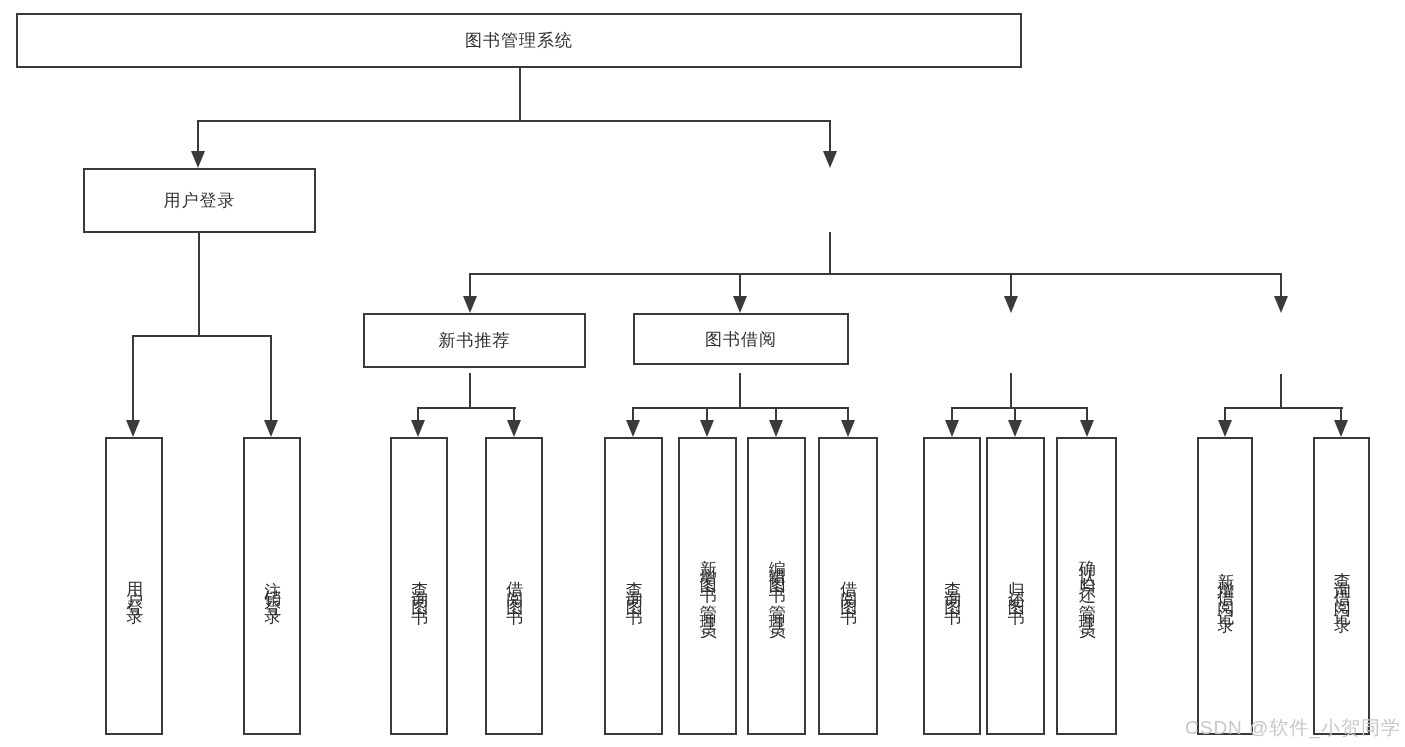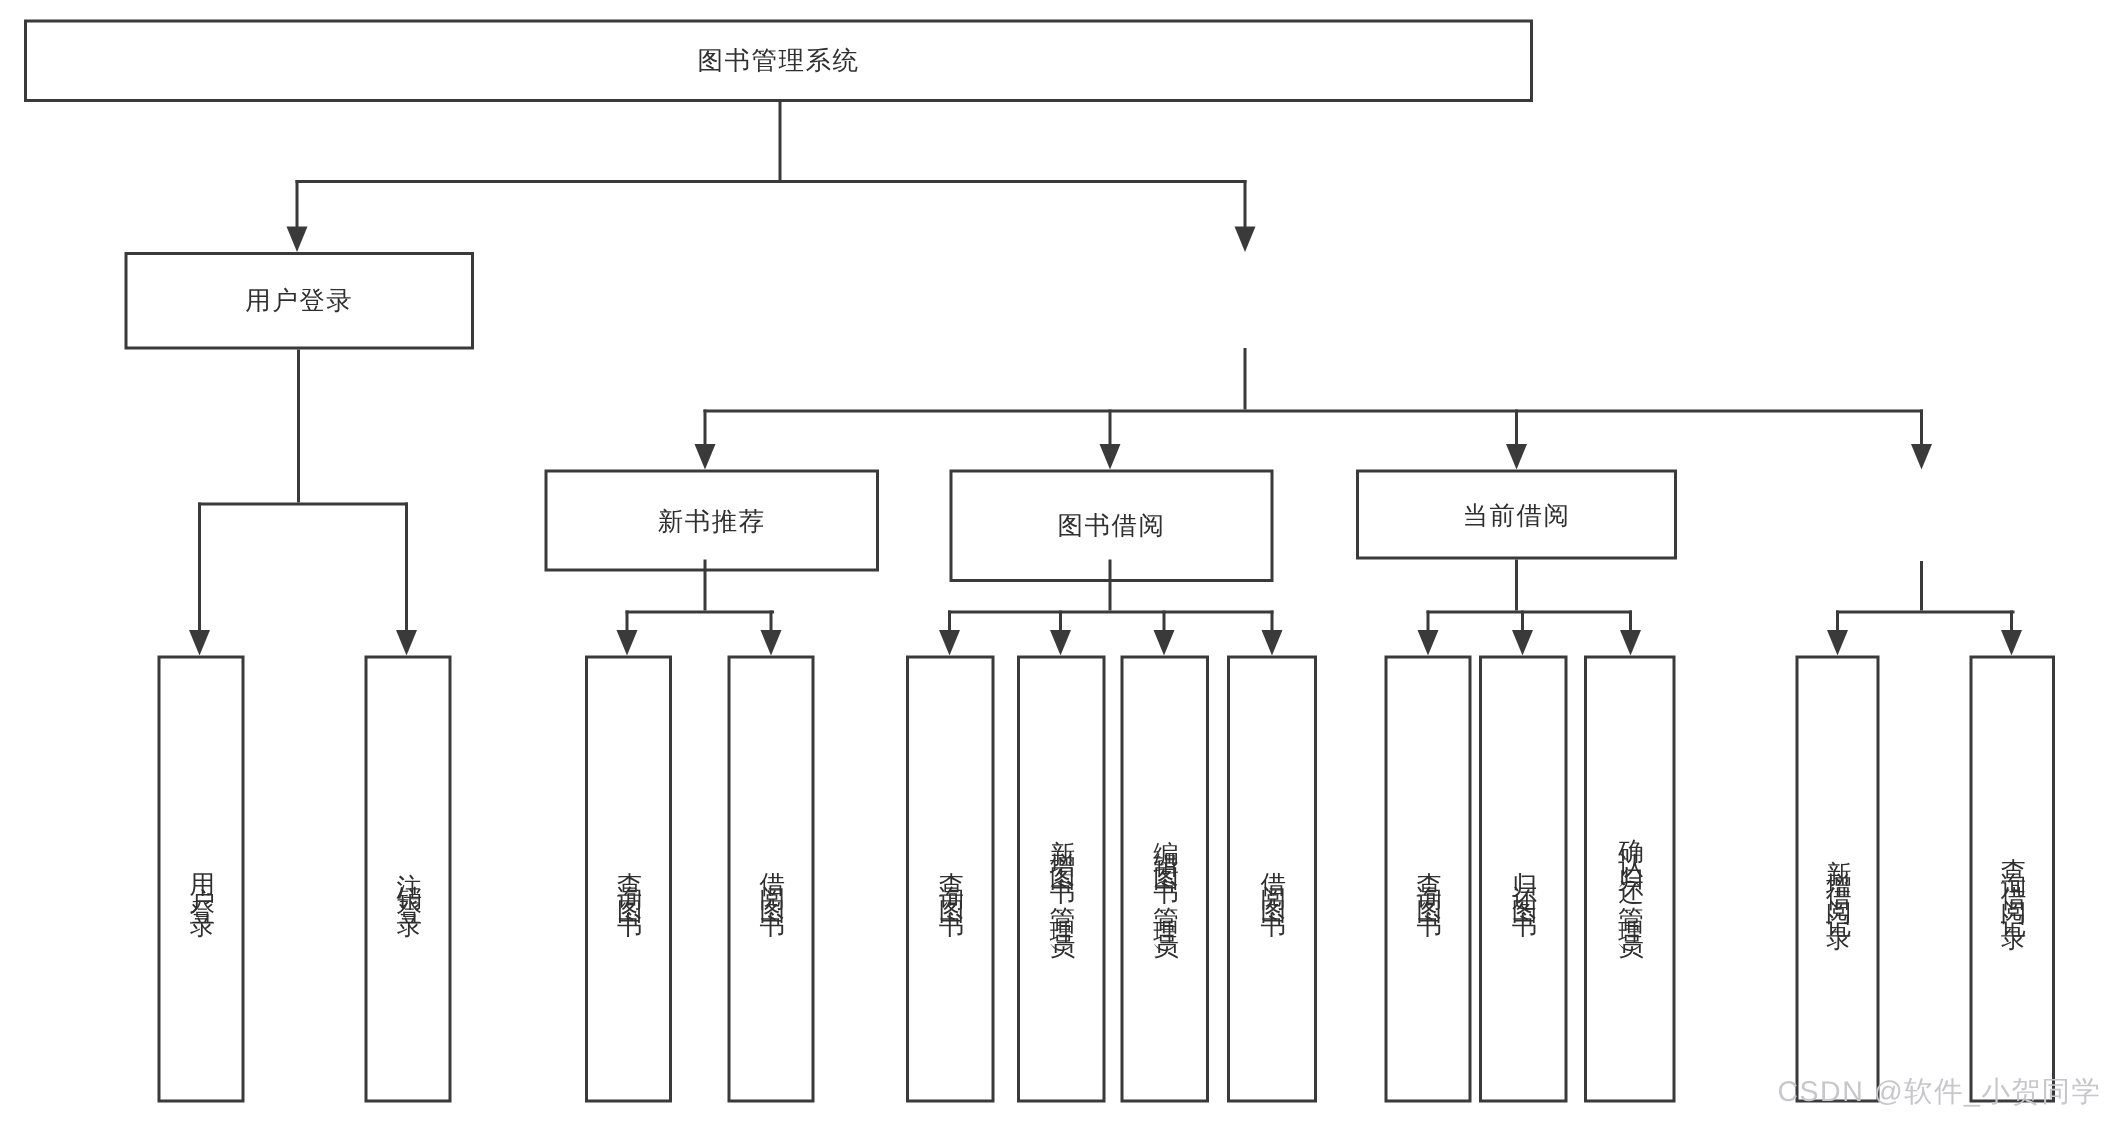--- a/index.html
+++ b/index.html
@@ -80,23 +80,22 @@
   <div class="hline" style="left:469px;top:273px;width:813px"></div>
   <div class="vline" style="left:469px;top:273px;height:36px"></div>
   <div class="arrow" style="left:463px;top:296px"></div>
   <div class="vline" style="left:739px;top:273px;height:36px"></div>
   <div class="arrow" style="left:733px;top:296px"></div>
   <div class="vline" style="left:1010px;top:273px;height:36px"></div>
   <div class="arrow" style="left:1004px;top:296px"></div>
   <div class="vline" style="left:1280px;top:273px;height:36px"></div>
   <div class="arrow" style="left:1274px;top:296px"></div>
 
-  <div class="node h" style="left:363px;top:313px;width:223px;height:68px">新书推荐</div>
-  <div class="node h" style="left:633px;top:313px;width:216px;height:75px">图书借阅</div>
-  <div class="node h" style="left:904px;top:313px;width:214px;height:60px">当前借阅</div>
+  <div class="node h" style="left:363px;top:313px;width:223px;height:55px">新书推荐</div>
+  <div class="node h" style="left:633px;top:313px;width:216px;height:52px">图书借阅</div>
 
   <div class="vline" style="left:469px;top:373px;height:34px"></div>
   <div class="hline" style="left:417px;top:407px;width:99px"></div>
   <div class="vline" style="left:417px;top:407px;height:26px"></div>
   <div class="arrow" style="left:411px;top:420px"></div>
   <div class="vline" style="left:513px;top:407px;height:26px"></div>
   <div class="arrow" style="left:507px;top:420px"></div>
 
   <div class="vline" style="left:739px;top:373px;height:34px"></div>
   <div class="hline" style="left:632px;top:407px;width:217px"></div>

